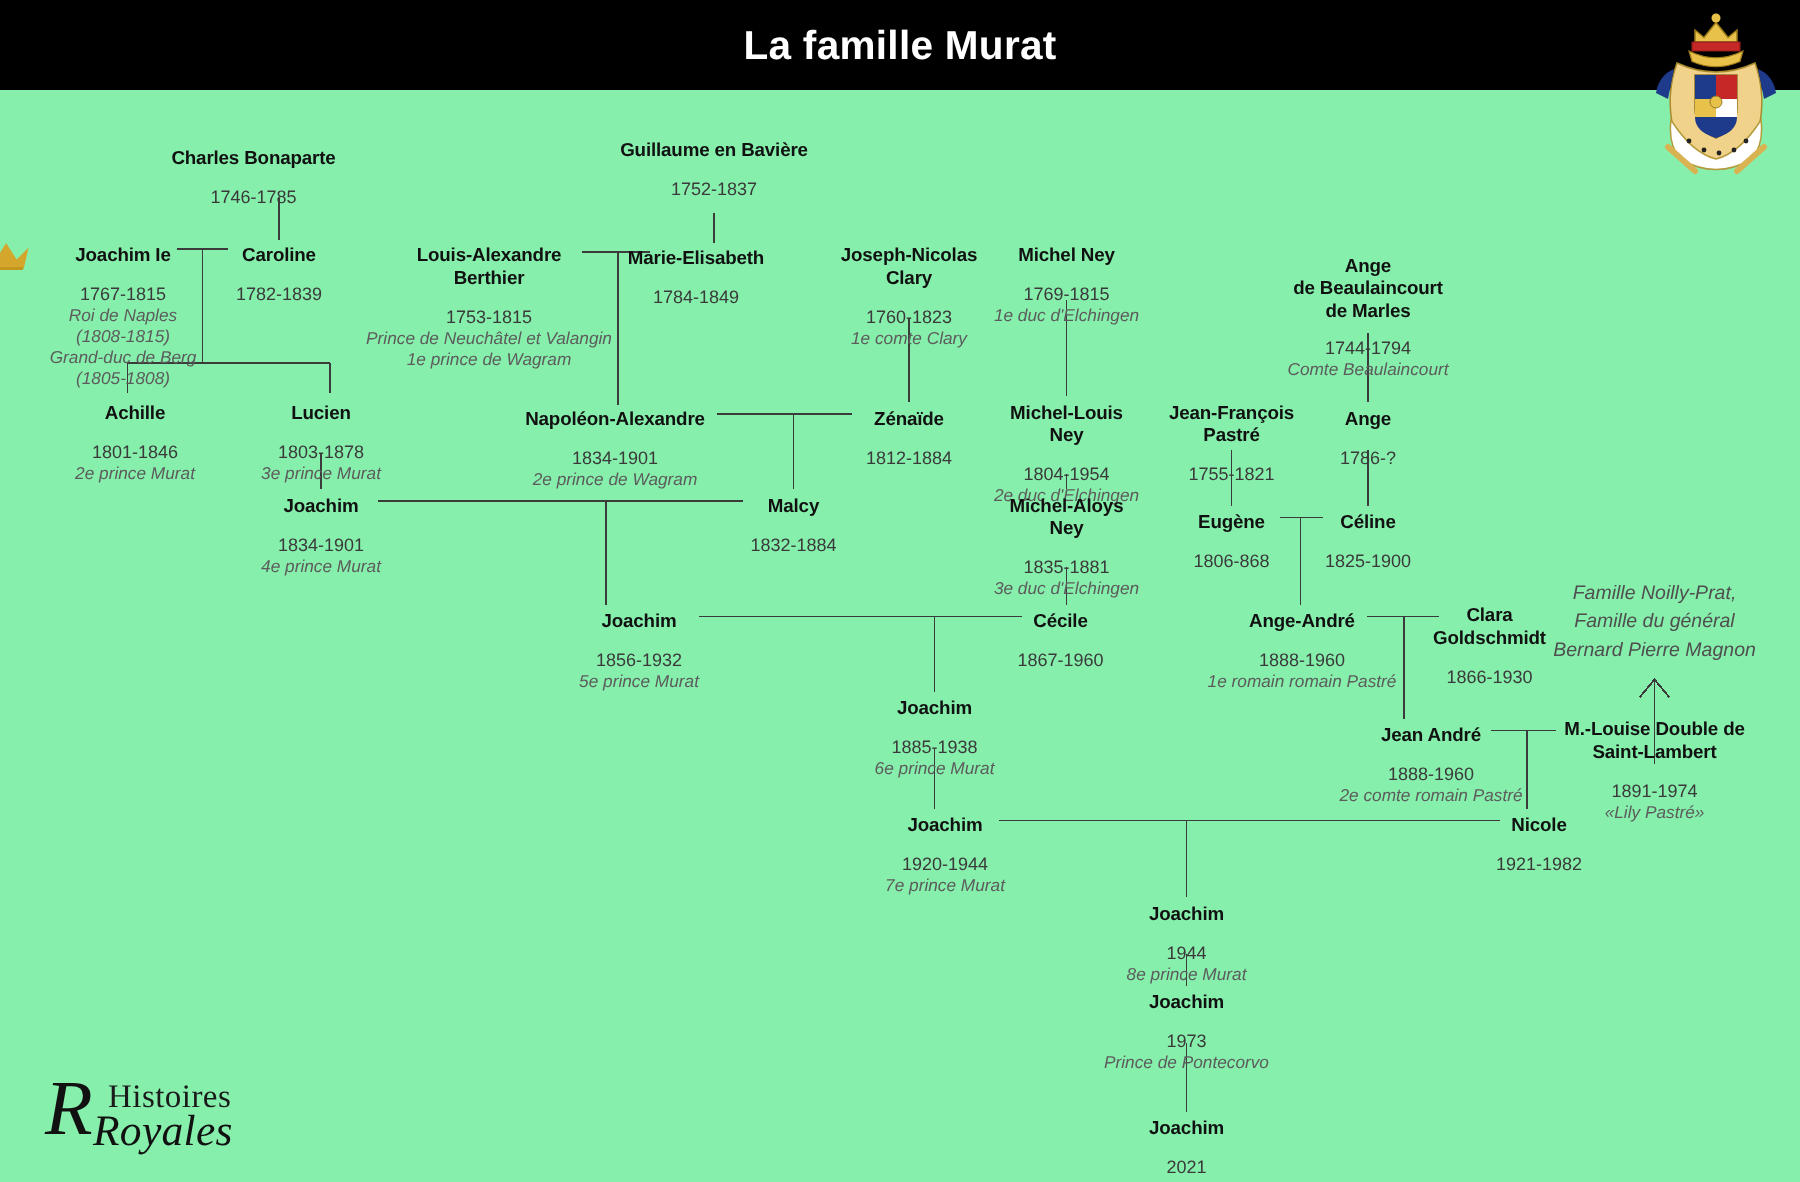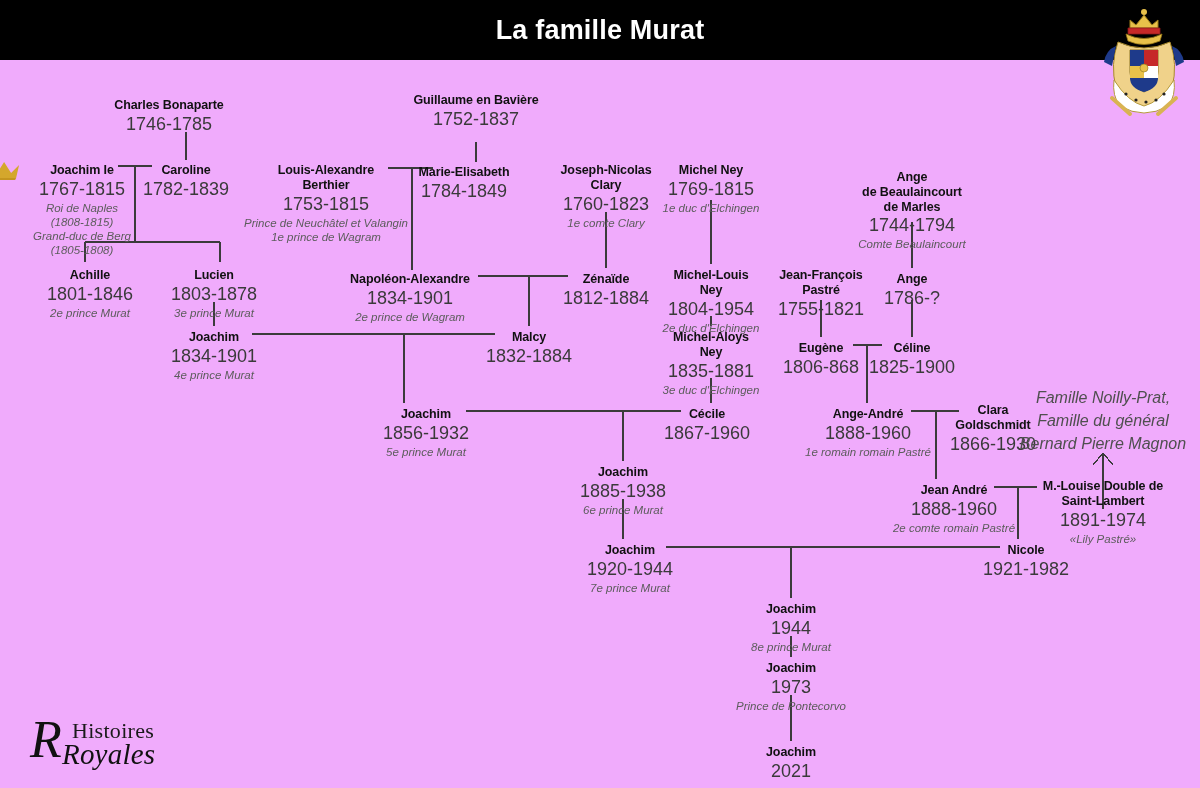--- a/index.html
+++ b/index.html
@@ -8,21 +8,21 @@
     margin: 0; padding: 0;
     background: #ffffff;
   }
   body {
     width: 1200px; height: 788px;
     font-family: "Liberation Sans", sans-serif;
     position: relative;
     overflow: hidden;
     color: #1a1a1a;
   }
-  #page { position: relative; width: 1200px; height: 788px; background:#f0abfc; }
+  #page { position: relative; width: 1200px; height: 788px; background:#86efac; }
 
   
   .header {
     position: absolute; left: 0; top: 0;
     width: 1200px; height: 60px;
     background: #000000;
   }
   .header-title {
     position: absolute; left: 0; top: 0;
     width: 1200px; height: 60px;
@@ -51,44 +51,44 @@
     line-height: 1.18;
   }
   .n-name {
     font-size: 12.5px;
     font-weight: bold;
     color: #111111;
     letter-spacing: -.1px;
   }
   .n-name .l2 { display: block; }
   .n-dates {
-    font-size: 18px;
+    font-size: 12px;
     color: #3a3a3a;
-    margin-top: 1px;
+    margin-top: 11px;
   }
   .n-titles {
     font-size: 11.5px;
     font-style: italic;
     color: #5c5c5c;
     margin-top: 1px;
   }
   .n-titles div { line-height: 1.22; }
 
   .crown-icon {
     position: absolute;
     left: -46px; top: -2px;
     width: 34px; height: 20px;
   }
 
   
   .note {
     position: absolute;
     transform: translateX(-50%);
     text-align: center;
-    font-size: 16px;
+    font-size: 13px;
     font-style: italic;
     color: #4f4f4f;
     line-height: 1.45;
     white-space: nowrap;
   }
 
   
   .logo {
     position: absolute;
     left: 28px; bottom: 18px;

